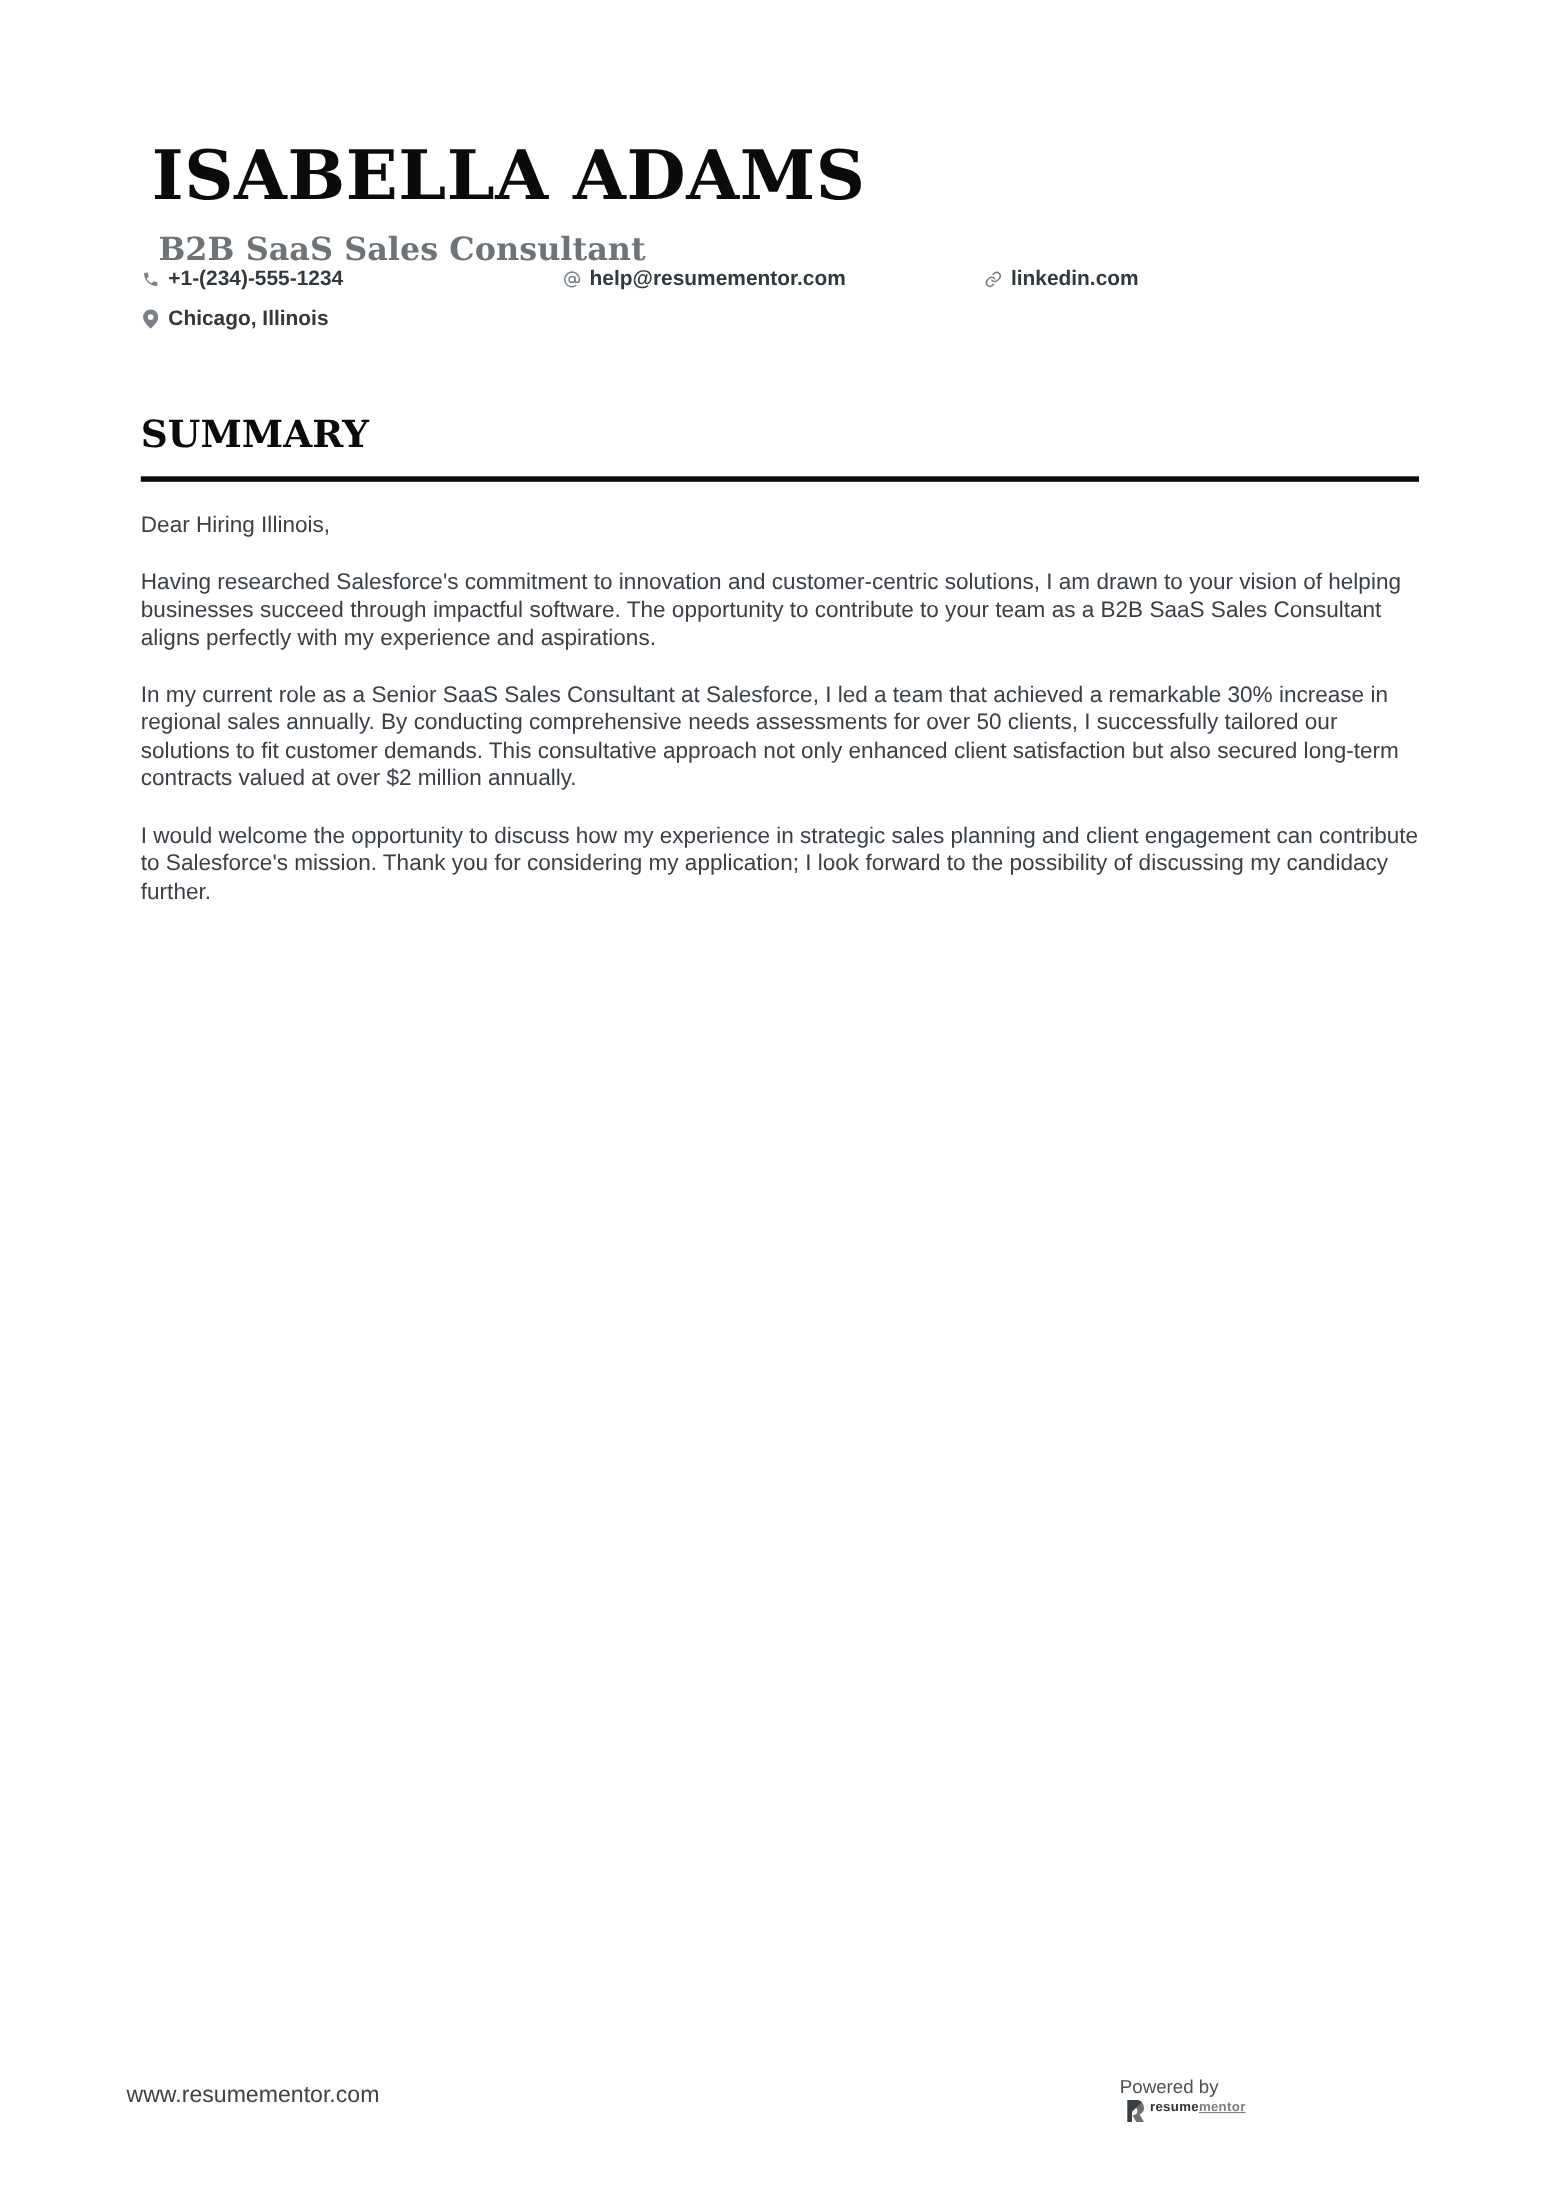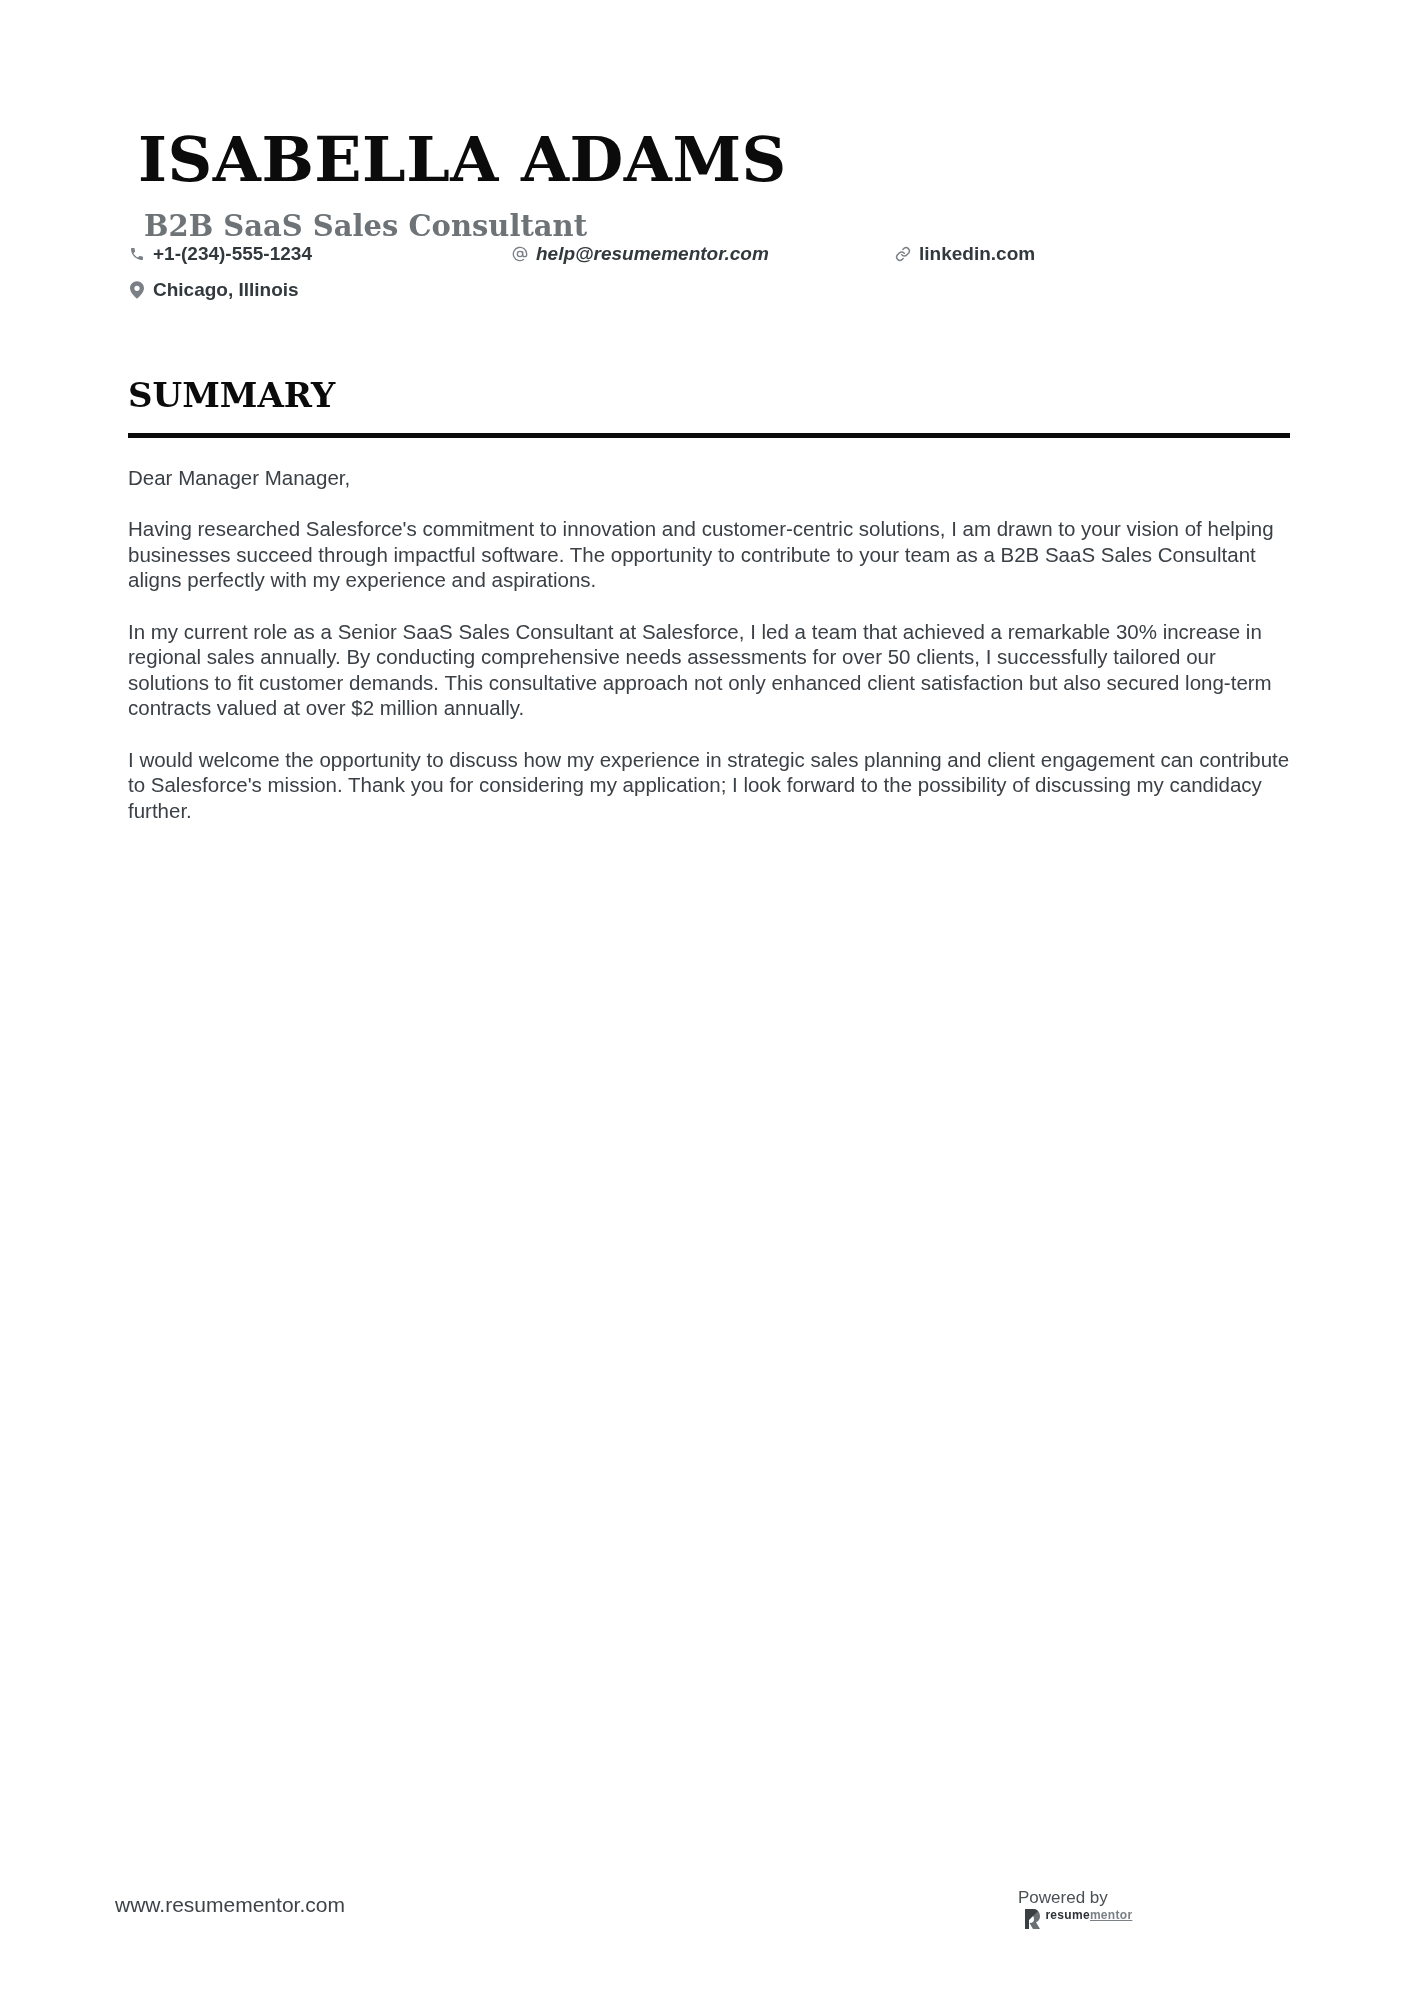--- a/index.html
+++ b/index.html
@@ -68,21 +68,21 @@
     .contact-item .ic {
       width: 18px;
       height: 18px;
       margin-right: 7px;
       display: inline-flex;
       align-items: center;
       justify-content: center;
       color: #7a8085;
     }
     .ci-1 { left: 0; }
-    .ci-2 { left: 383px; font-style: italic; }
+    .ci-2 { left: 383px; }
     .ci-3 { left: 766px; }
     .section-title {
       position: absolute;
       top: 374px;
       left: 0;
       margin: 0;
       font-family: "DejaVu Serif", "Liberation Serif", serif;
       font-weight: 700;
       font-size: 34px;
       line-height: 42px;
@@ -188,21 +188,21 @@
           </svg>
       </span>
       <span>Chicago, Illinois</span>
     </div>
   </div>
 
   <h3 class="section-title">SUMMARY</h3>
   <div class="section-rule"></div>
 
   <div class="letter">
-    <p>Dear Manager Manager,</p>
+    <p>Dear Hiring Illinois,</p>
     <p>Having researched Salesforce's commitment to innovation and customer-centric solutions, I am drawn to your vision of helping businesses succeed through impactful software. The opportunity to contribute to your team as a B2B SaaS Sales Consultant aligns perfectly with my experience and aspirations.</p>
     <p>In my current role as a Senior SaaS Sales Consultant at Salesforce, I led a team that achieved a remarkable 30% increase in regional sales annually. By conducting comprehensive needs assessments for over 50 clients, I successfully tailored our solutions to fit customer demands. This consultative approach not only enhanced client satisfaction but also secured long-term contracts valued at over $2 million annually.</p>
     <p>I would welcome the opportunity to discuss how my experience in strategic sales planning and client engagement can contribute to Salesforce's mission. Thank you for considering my application; I look forward to the possibility of discussing my candidacy further.</p>
   </div>
 </div>
 
 <div class="footer-left">www.resumementor.com</div>
 
 <div class="footer-right">
   <span class="powered">Powered by</span>

